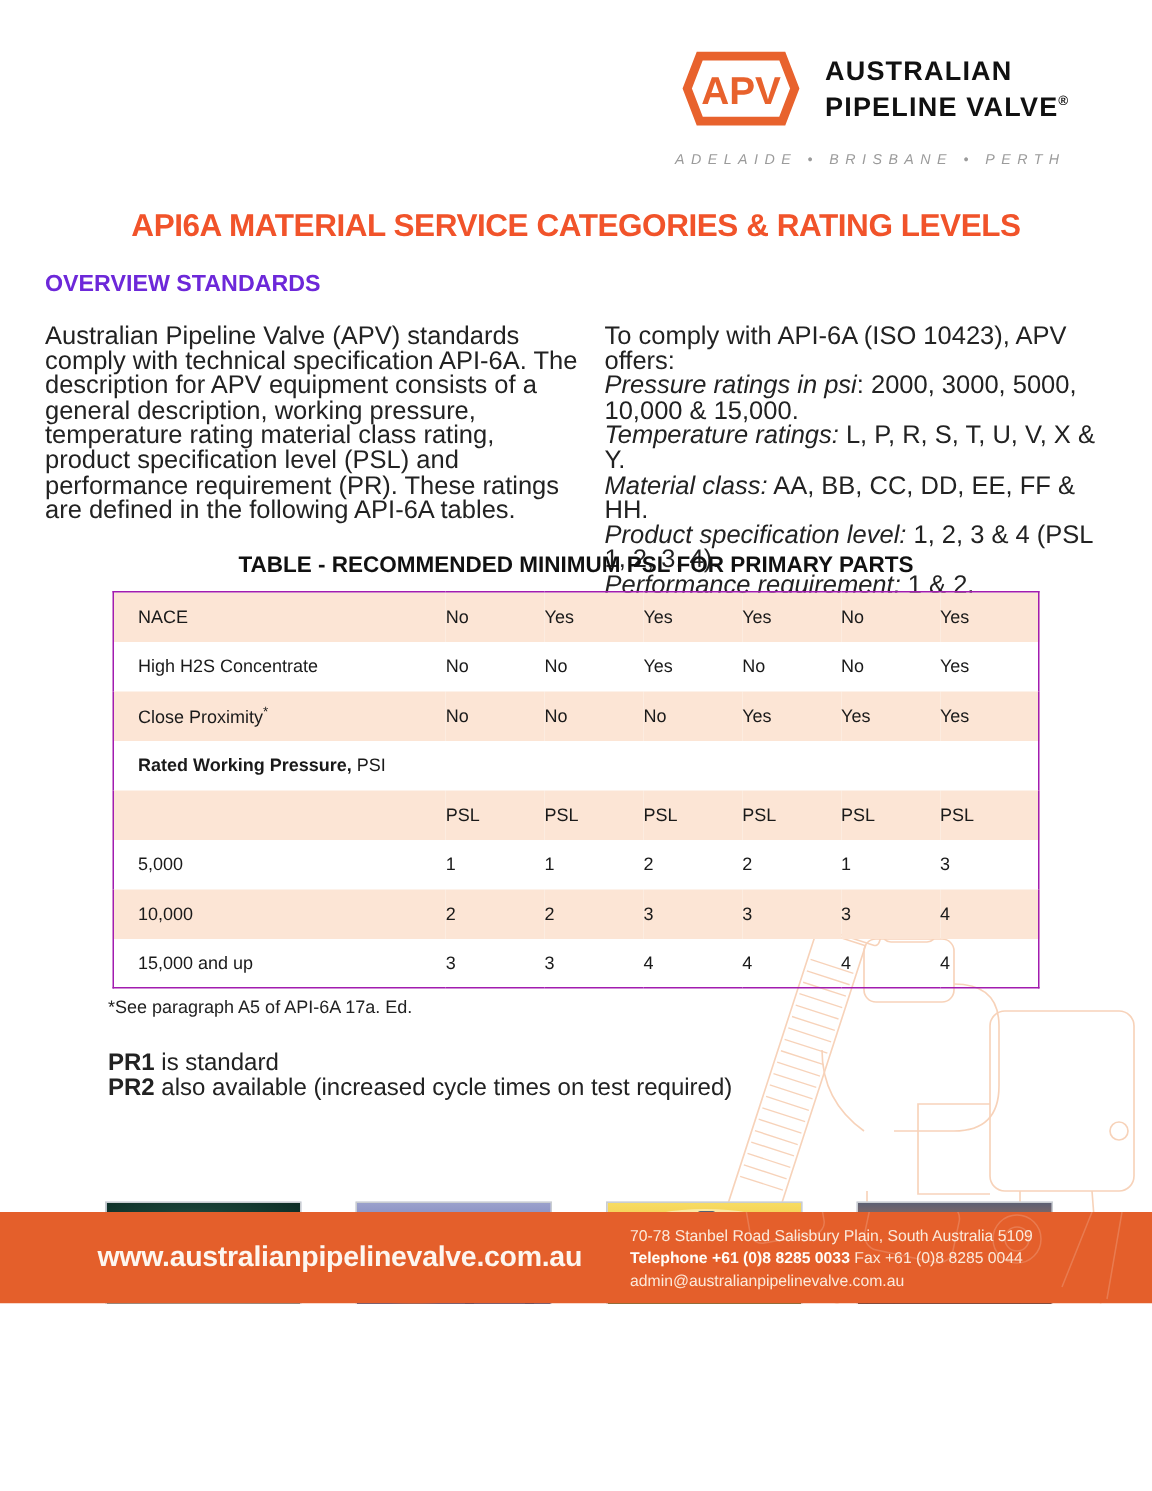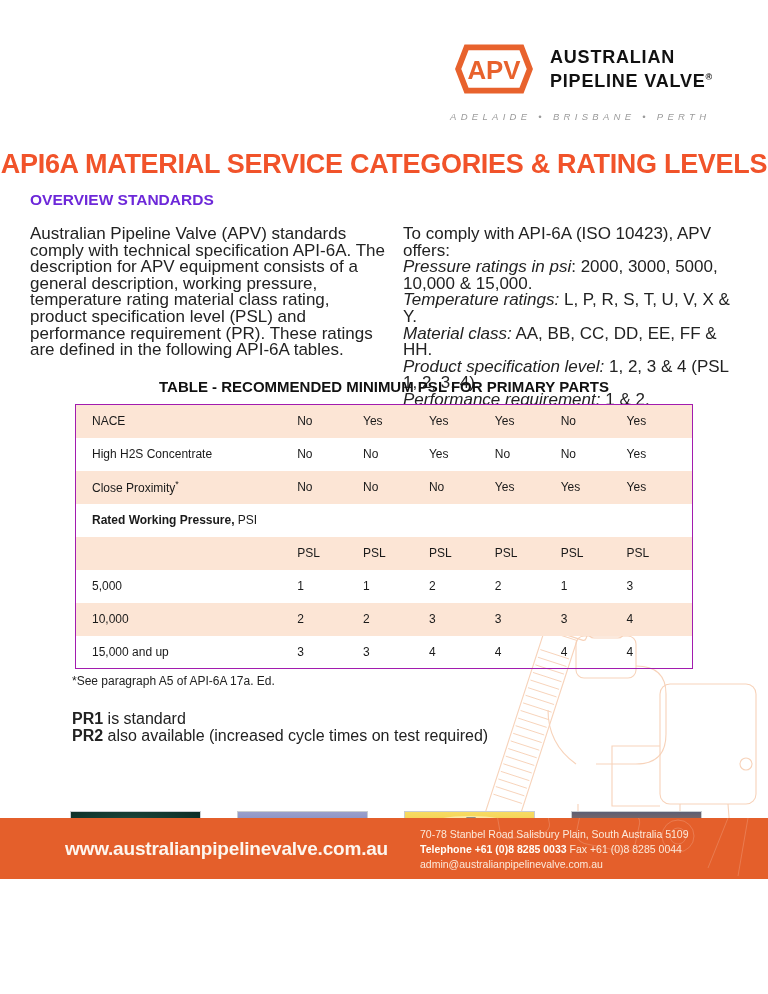--- a/index.html
+++ b/index.html
@@ -5,37 +5,37 @@
   :root{
     --accent-orange:#E8622D;
     --title-orange:#F1532A;
     --table-shade:#FCE5D5;
     --footer-orange:#E45F2B;
     --city-gray:#9B9B9B;
   }
   *{margin:0;padding:0;box-sizing:border-box;}
   html,body{background:#fff;}
   body{font-family:"Liberation Sans",sans-serif;color:#1c1c1c;}
-  .page{position:relative;width:768px;height:865px;background:#fff;overflow:hidden;margin:14px auto;}
+  .page{position:relative;width:768px;height:865px;background:#fff;overflow:hidden;margin:4px auto;}
 
   
   .watermark{position:absolute;right:0;top:600px;pointer-events:none;opacity:.65;}
   .footer-watermark{position:absolute;right:0;top:0;height:61px;pointer-events:none;opacity:.5;}
 
   
   .logo-area{position:absolute;top:30px;right:28px;width:290px;}
   .logo-row{display:flex;align-items:center;gap:12px;}
   .logo-hex{flex:0 0 auto;}
   .logo-name{font-weight:bold;font-size:18px;line-height:20px;letter-spacing:.8px;color:#111;white-space:nowrap;}
   .logo-name sup{font-size:9px;}
   .cities{margin-top:17px;font-size:9.5px;letter-spacing:4.3px;color:var(--city-gray);white-space:nowrap;font-style:italic;}
 
   
   .doc-title{position:absolute;top:135px;left:0;width:100%;text-align:center;
-    color:var(--title-orange);font-weight:bold;font-size:27px;letter-spacing:-.3px;}
+    color:var(--title-orange);font-weight:bold;font-size:21px;letter-spacing:-.3px;}
 
   .overview-heading{position:absolute;top:177px;left:30px;font-size:15.5px;font-weight:bold;color:#6d28d9;}
 
   .columns{position:absolute;top:212px;left:30px;width:715px;display:flex;gap:15px;font-size:17px;line-height:16.6px;color:#222;}
   .col-left{width:358px;flex:0 0 auto;}
   .col-right{flex:1 1 auto;}
   .col-right em{font-style:italic;}
 
   
   .table-heading{position:absolute;top:364px;left:0;width:100%;text-align:center;font-size:15px;font-weight:bold;color:#111;}

